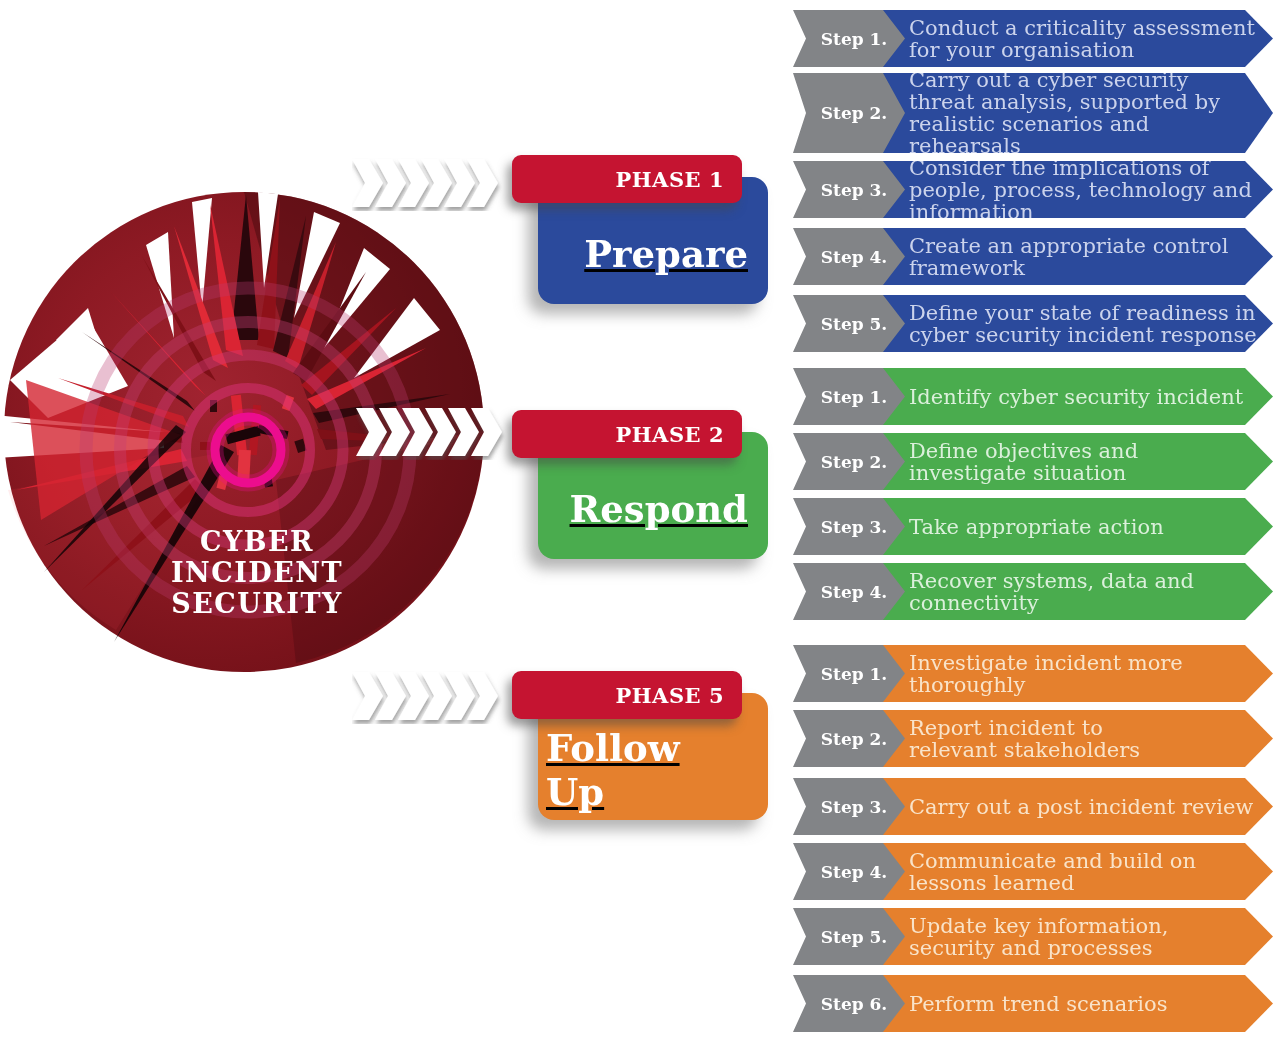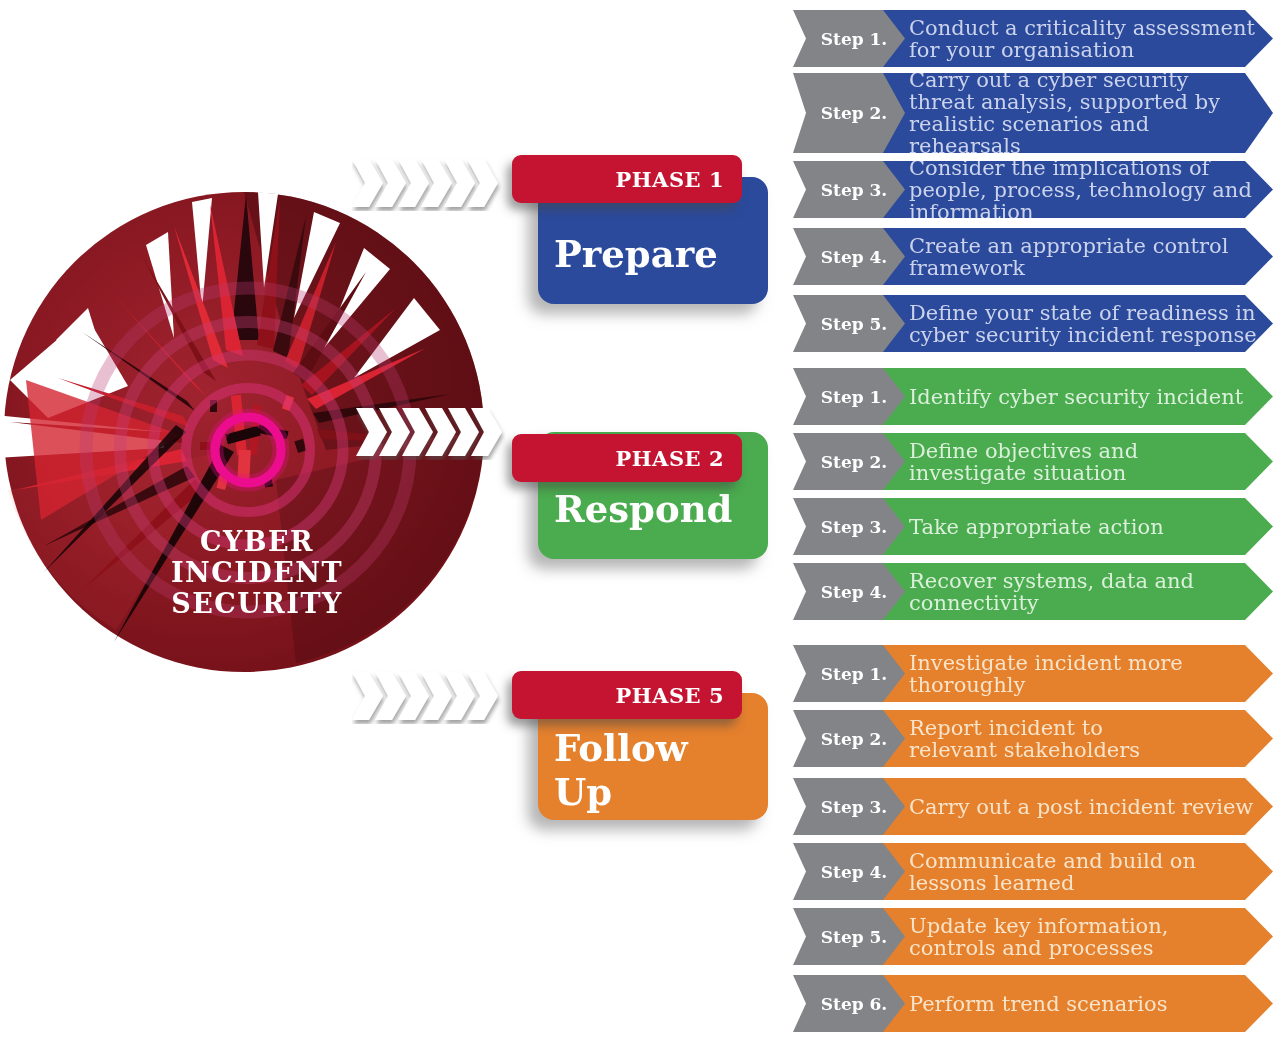--- a/index.html
+++ b/index.html
@@ -25,26 +25,27 @@
   #chev2 { left:356px; top:406px; }
   #chev3 { left:352px; top:670px; }
 
   
   .chip {
     position:absolute; left:512px; width:230px; height:48px; background:#c51431;
     border-radius:9px; z-index:6; display:flex; align-items:center; justify-content:flex-end;
     padding-right:18px; box-sizing:border-box; box-shadow:-5px 7px 10px rgba(70,70,70,.5);
   }
   .chip span { color:#fff; font-size:21px; font-weight:bold; letter-spacing:.5px; }
-  #chip1 { top:155px; } #chip2 { top:410px;margin-top:24px; } #chip3 { top:671px; }
+  #chip1 { top:155px; } #chip2 { top:410px; } #chip3 { top:671px; }
   .pbox {
     position:absolute; left:538px; width:230px; height:127px; border-radius:16px; z-index:5;
-    display:flex; align-items:center; justify-content:flex-start;
-    padding:26px 20px 0 16px; box-sizing:border-box;
+    display:flex; align-items:center; justify-content:flex-end;
+    padding:26px 20px 0 8px; box-sizing:border-box;
     box-shadow:-10px 10px 14px rgba(110,110,110,.5);
+    text-decoration:underline;
   }
   .pbox span { color:#fff; font-size:37px; font-weight:600; }
   #box1 { top:177px; background:#2b4a9c; }
   #box2 { top:432px; background:#4aac4e; }
   #box3 { top:693px; background:#e5802d; }
 
   
   .steps-col { position:absolute; left:793px; top:0; width:480px; height:1050px; z-index:2; }
   .step-row { position:absolute; left:0; width:480px; }
   .badge {
@@ -316,21 +317,21 @@
     <div class="step-row p3" style="top:843px;height:57px">
       <div class="bodybar">
           <span style="max-width:310px">Communicate and build on lessons learned</span>
         </div>
       <div class="badge">
           <span>Step 4.</span>
         </div>
     </div>
     <div class="step-row p3" style="top:908px;height:57px">
       <div class="bodybar">
-          <span>Update key information, controls and processes</span>
+          <span>Update key information, security and processes</span>
         </div>
       <div class="badge">
           <span>Step 5.</span>
         </div>
     </div>
     <div class="step-row p3" style="top:975px;height:57px">
       <div class="bodybar">
           <span>Perform trend scenarios</span>
         </div>
       <div class="badge">

